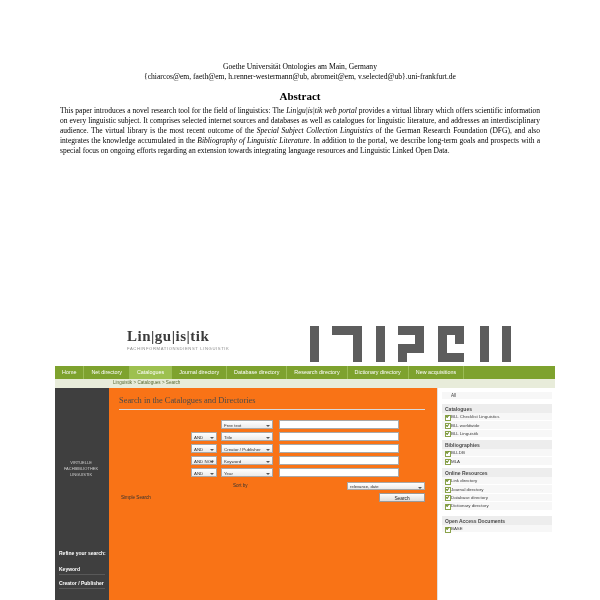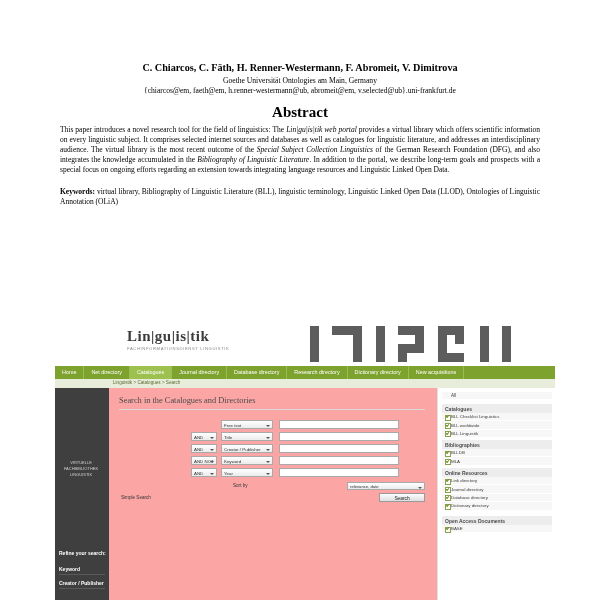--- a/index.html
+++ b/index.html
@@ -43,29 +43,28 @@
     font-size: 7.6px;
     margin-bottom: 1px;
   }
   .email {
     text-align: center;
     font-size: 7.6px;
     margin-bottom: 9px;
   }
   .abstract-head {
     text-align: center;
-    font-size: 15px;
+    font-size: 11px;
     font-weight: bold;
     margin-bottom: 4px;
   }
   .abstract-body {
     font-size: 7.5px;
     line-height: 1.33;
     text-align: justify;
-    margin-bottom: 12px;
   }
   .keywords {
     font-size: 7.5px;
     line-height: 1.33;
     text-align: justify;
   }
   .keywords .kw-label {
     font-weight: bold;
   }
   em { font-style: italic; }
@@ -187,21 +186,21 @@
     font-size: 5px;
     font-weight: bold;
     color: #ffffff;
     border-bottom: 1px solid #595959;
     padding-bottom: 2px;
   }
   .center-col {
     position: absolute;
     left: 54px; top: 0;
     width: 328px; height: 212px;
-    background: #fca5a5;
+    background: #f97316;
   }
   .search-head {
     position: absolute;
     left: 10px; top: 8px;
     font-size: 8.4px;
     color: #4a4a4a;
     font-family: "Liberation Serif", serif;
   }
   .search-rule {
     position: absolute;
@@ -320,28 +319,24 @@
     padding: 1.2px 3px 1.2px 9px;
     position: relative;
     background: #f7f7f7;
   }
 </style>
 </head>
 <body>
 
 <div class="page">
   <div class="content">
-    <div class="authors">C. Chiarcos, C. Fäth, H. Renner-Westermann, F. Abromeit, V. Dimitrova</div>
     <div class="affil">Goethe Universität Ontologies am Main, Germany</div>
     <div class="email">{chiarcos@em, faeth@em, h.renner-westermann@ub, abromeit@em, v.selected@ub}.uni-frankfurt.de</div>
     <div class="abstract-head">Abstract</div>
     <div class="abstract-body"><span>This paper introduces a novel research tool for the field of linguistics: The </span><em>Lin|gu|is|tik web portal</em><span> provides a virtual library which offers scientific information on every linguistic subject. It comprises selected internet sources and databases as well as catalogues for linguistic literature, and addresses an interdisciplinary audience. The virtual library is the most recent outcome of the </span><em>Special Subject Collection Linguistics</em><span> of the German Research Foundation (DFG), and also integrates the knowledge accumulated in the </span><em>Bibliography of Linguistic Literature</em><span>. In addition to the portal, we describe long-term goals and prospects with a special focus on ongoing efforts regarding an extension towards integrating language resources and Linguistic Linked Open Data.</span></div>
-    <div class="keywords">
-      <span class="kw-label">Keywords:</span><span> virtual library, Bibliography of Linguistic Literature (BLL), linguistic terminology, Linguistic Linked Open Data (LLOD), Ontologies of Linguistic Annotation (OLiA)</span>
-    </div>
   </div>
 
   <div class="shot">
 
     <div class="shot-logo-area">
       <div class="logo-text">Lin|gu|is|tik</div>
       <div class="logo-sub">FACHINFORMATIONSDIENST LINGUISTIK</div>
       <div class="glyphs">
         <div class="glyph" style="left:0px;top:4px;width:9px;height:36px;"></div>
         <div class="glyph" style="left:22px;top:4px;width:30px;height:9px;"></div>

